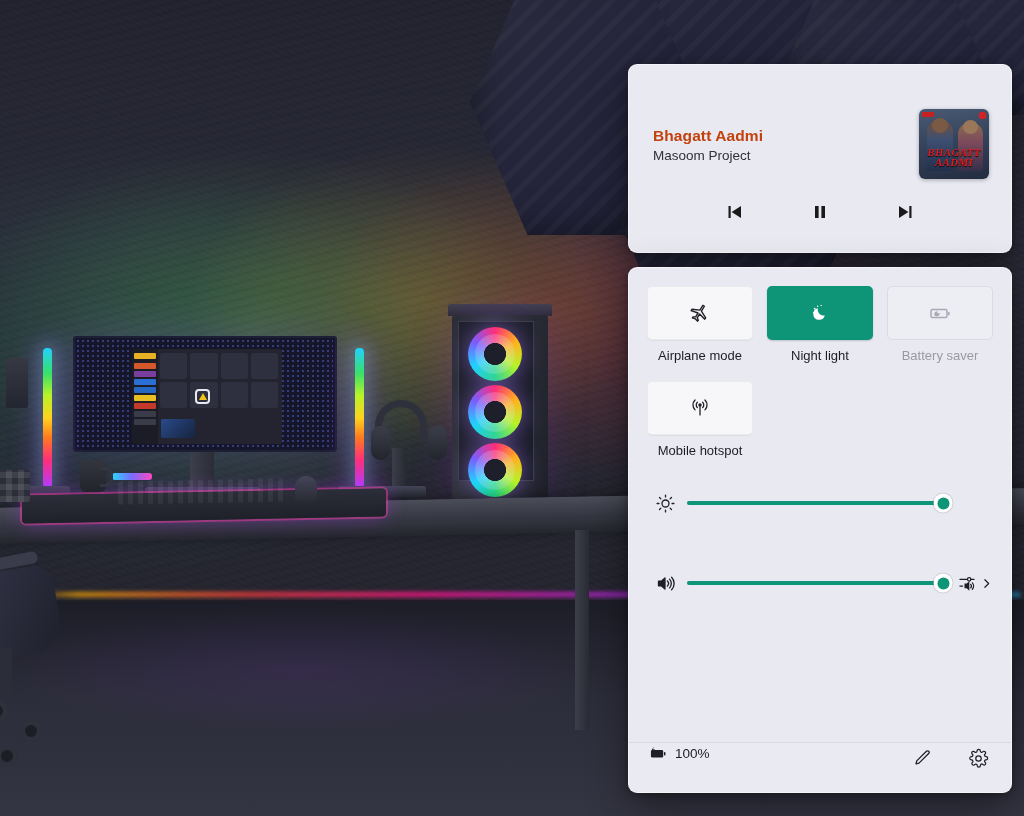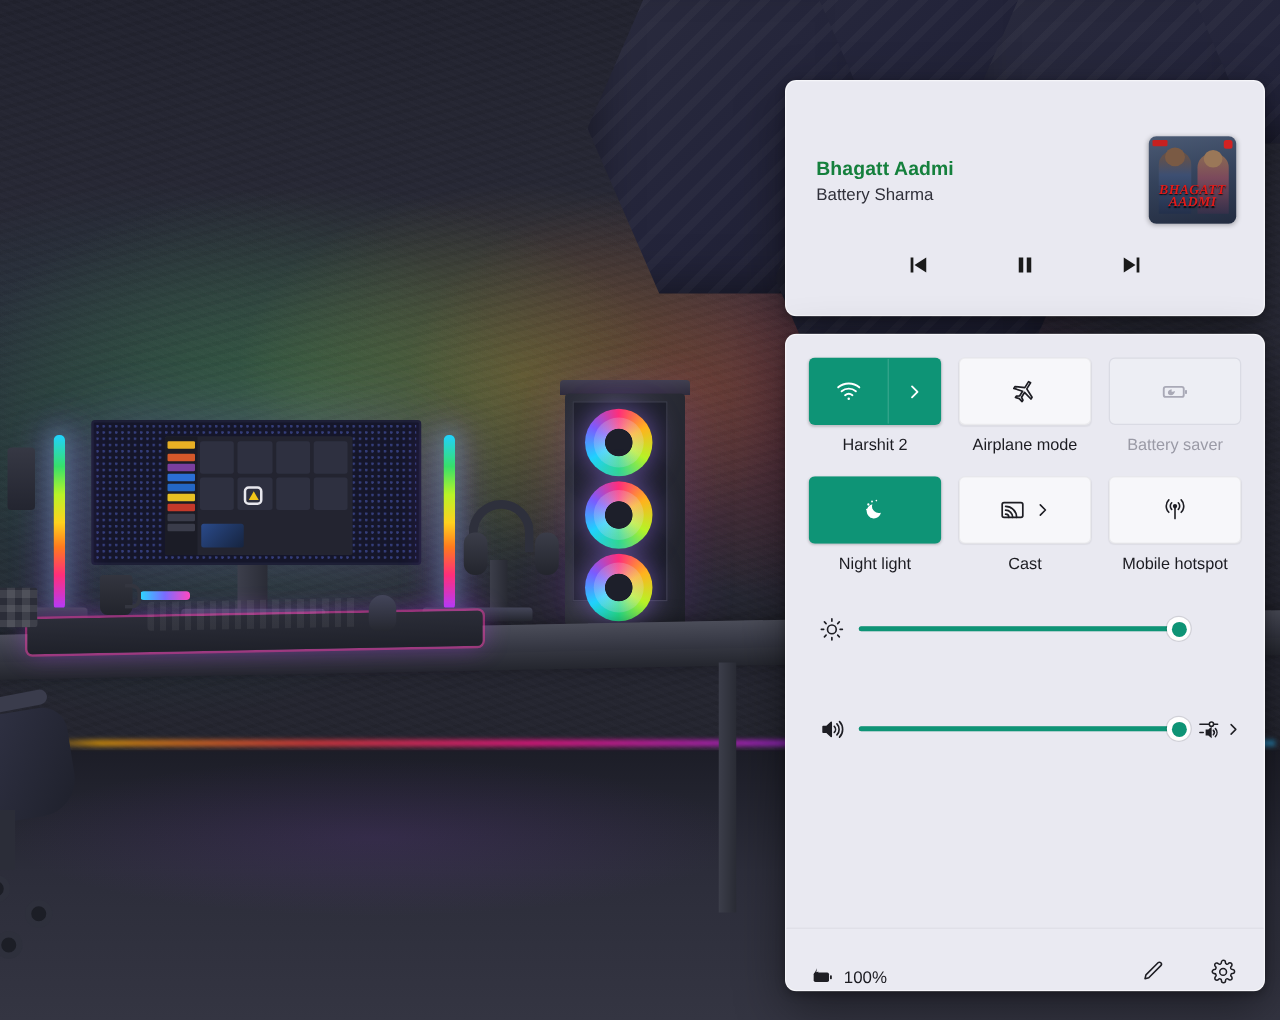--- a/index.html
+++ b/index.html
@@ -191,21 +191,21 @@
     background: #e9e9f1;
     border-radius: 9px;
     border: 1px solid rgba(255,255,255,.55);
     box-shadow: 0 14px 40px rgba(0,0,0,.42), 0 2px 8px rgba(0,0,0,.28);
   }
 
   
   #media-panel { left: 628px; top: 64px; width: 384px; height: 189px; }
   .media-inner { position: relative; width: 100%; height: 100%; padding: 22px 22px 0 22px; }
   .media-meta { position: absolute; left: 24px; top: 62px; }
-  .media-title { font-size: 15.5px; font-weight: 700; color: #15803d; letter-spacing: .1px; }
+  .media-title { font-size: 15.5px; font-weight: 700; color: #c2410c; letter-spacing: .1px; }
   .media-artist { font-size: 13.5px; color: #30303a; margin-top: 3px; }
   .album-art {
     position: absolute; right: 22px; top: 44px; width: 70px; height: 70px;
     border-radius: 6px; overflow: hidden;
     background: linear-gradient(170deg,#4b5a74 0%, #35435c 45%, #232c40 100%);
     box-shadow: 0 1px 4px rgba(0,0,0,.3);
   }
   .aa-p1 { position:absolute; left:8px; bottom:8px; width:26px; height:50px; border-radius:11px 11px 0 0;
     background: linear-gradient(180deg,#6d5140 0%, #3d4f72 38%, #23304b 100%); }
   .aa-p1::before { content:""; position:absolute; left:5px; top:-3px; width:16px; height:15px; border-radius:50%; background:#7a5a44; }
@@ -271,21 +271,21 @@
     box-shadow: 0 0 0 1px rgba(0,0,0,.10);
     display: flex; align-items: center; justify-content: center;
   }
   .slider-thumb i { width: 12px; height: 12px; border-radius: 50%; background: #0e9476; display: block; }
   .slider-end { width: 46px; display: flex; align-items: center; justify-content: flex-end; gap: 3px; cursor: pointer; }
 
   
   .qs-footer {
     position: absolute; left: 0; bottom: 0; width: 100%; height: 50px;
     border-top: 1px solid rgba(0,0,0,.07);
-    display: flex; align-items: flex-end; padding: 0 18px;
+    display: flex; align-items: flex-start; padding: 0 18px;
     background: #eaeaf2; border-radius: 0 0 9px 9px;
   }
   .battery { display: flex; align-items: center; gap: 7px; cursor: pointer; }
   .battery-text { font-size: 13.5px; color: #1c1c22; }
   .footer-actions { margin-left: auto; display: flex; align-items: center; gap: 26px; }
   .footer-btn { width: 30px; height: 30px; display: flex; align-items: center; justify-content: center; cursor: pointer; border-radius: 4px; }
 </style>
 </head>
 <body>
 
@@ -373,21 +373,21 @@
   <div class="chair-arm"></div>
   <div class="chair-post"></div>
   <div class="caster cs1"></div>
     <div class="caster cs2"></div>
     <div class="caster cs3"></div>
 
   <div class="panel" id="media-panel">
     <div class="media-inner">
       <div class="media-meta">
         <div class="media-title">Bhagatt Aadmi</div>
-        <div class="media-artist">Battery Sharma</div>
+        <div class="media-artist">Masoom Project</div>
       </div>
 
       <div class="album-art">
         <div class="aa-badge2"></div>
         <div class="aa-badge"></div>
         <div class="aa-p1"></div>
         <div class="aa-p2"></div>
         <div class="aa-text">
           <div>BHAGATT</div>
           <div>AADMI</div>
@@ -414,88 +414,56 @@
           </svg>
         </div>
       </div>
     </div>
   </div>
 
   <div class="panel" id="qs-panel">
     <div class="qs-body">
       <div class="tiles">
 
-        <div class="tile-wrap">
-          <div class="tile on split">
-            <div class="tile-main">
-              <svg class="ico w" width="22" height="22" viewBox="0 0 24 24" fill="none" stroke="currentColor" stroke-width="1.7" stroke-linecap="round">
-                <path d="M2.8 8.6a14 14 0 0 1 18.4 0"></path>
-                <path d="M5.8 12a9.6 9.6 0 0 1 12.4 0"></path>
-                <path d="M8.8 15.4a5.2 5.2 0 0 1 6.4 0"></path>
-                <circle cx="12" cy="18.6" r="1.1" fill="currentColor" stroke="none"></circle>
-              </svg>
-            </div>
-            <div class="tile-chevron">
-              <svg class="ico w" width="15" height="15" viewBox="0 0 24 24" fill="none" stroke="currentColor" stroke-width="2.4" stroke-linecap="round" stroke-linejoin="round">
-                  <polyline points="9 5 16 12 9 19"></polyline>
-                </svg>
-            </div>
-          </div>
-          <div class="tile-label">Harshit 2</div>
-        </div>
 
 
         <div class="tile-wrap">
           <div class="tile">
             <svg class="ico d" width="22" height="22" viewBox="0 0 24 24" fill="none" stroke="currentColor" stroke-width="1.5" stroke-linejoin="round">
               <path d="M10.2 3.2 L12.2 3.2 L12.2 9.4 L20 13.2 L20 15 L12.2 13.1 L12.2 18 L14.6 19.6 L14.6 21 L11.2 20.1 L7.8 21 L7.8 19.6 L10.2 18 L10.2 13.1 L2.4 15 L2.4 13.2 L10.2 9.4 Z" transform="rotate(32 12 12)"></path>
             </svg>
           </div>
           <div class="tile-label">Airplane mode</div>
-        </div>
-
-        <div class="tile-wrap">
-          <div class="tile off-disabled">
-            <svg class="ico g" width="24" height="24" viewBox="0 0 24 24" fill="none" stroke="currentColor" stroke-width="1.5" stroke-linejoin="round">
-              <rect x="3" y="8.5" width="16" height="8" rx="1.6"></rect>
-              <rect x="20" y="11" width="1.6" height="3.2" rx=".6" fill="currentColor" stroke="none"></rect>
-              <path d="M9.3 10.3c-1.9.3-3 1.4-3 2.9 0 1.2 1 2 2.4 2 1.8 0 3-1.4 3.3-3.4-1 .5-1.9.6-2.7.5z" fill="currentColor" stroke="none"></path>
-            </svg>
-          </div>
-          <div class="tile-label dim">Battery saver</div>
         </div>
 
         <div class="tile-wrap">
           <div class="tile on">
             <svg class="ico w" width="22" height="22" viewBox="0 0 24 24">
               <path d="M17.2 14.4a6 6 0 0 1-7.5-7.5 6.3 6.3 0 1 0 7.5 7.5z" fill="currentColor"></path>
               <circle cx="6.2" cy="7.2" r="1" fill="currentColor"></circle>
               <circle cx="9.4" cy="4.6" r=".8" fill="currentColor"></circle>
               <circle cx="5.0" cy="11.6" r=".8" fill="currentColor"></circle>
               <circle cx="8.4" cy="17.6" r=".9" fill="currentColor"></circle>
               <circle cx="13.2" cy="3.8" r=".7" fill="currentColor"></circle>
             </svg>
           </div>
           <div class="tile-label">Night light</div>
         </div>
 
         <div class="tile-wrap">
-          <div class="tile">
-            <svg class="ico d" width="22" height="22" viewBox="0 0 24 24" fill="none" stroke="currentColor" stroke-width="1.5" stroke-linecap="round">
-              <rect x="3" y="5.5" width="18" height="13" rx="1.6"></rect>
-              <path d="M6 15.6a2.8 2.8 0 0 1 2.8 2.8"></path>
-              <path d="M6 12.2a6.2 6.2 0 0 1 6.2 6.2"></path>
-              <path d="M6 8.8a9.6 9.6 0 0 1 9.6 9.6"></path>
+          <div class="tile off-disabled">
+            <svg class="ico g" width="24" height="24" viewBox="0 0 24 24" fill="none" stroke="currentColor" stroke-width="1.5" stroke-linejoin="round">
+              <rect x="3" y="8.5" width="16" height="8" rx="1.6"></rect>
+              <rect x="20" y="11" width="1.6" height="3.2" rx=".6" fill="currentColor" stroke="none"></rect>
+              <path d="M9.3 10.3c-1.9.3-3 1.4-3 2.9 0 1.2 1 2 2.4 2 1.8 0 3-1.4 3.3-3.4-1 .5-1.9.6-2.7.5z" fill="currentColor" stroke="none"></path>
             </svg>
-            <svg class="ico d" width="14" height="14" viewBox="0 0 24 24" fill="none" stroke="currentColor" stroke-width="2.2" stroke-linecap="round" stroke-linejoin="round" style="margin-left:6px">
-                <polyline points="9 5 16 12 9 19"></polyline>
-              </svg>
           </div>
-          <div class="tile-label">Cast</div>
-        </div>
+          <div class="tile-label dim">Battery saver</div>
+        </div>
+
 
 
 
         <div class="tile-wrap">
           <div class="tile">
             <svg class="ico d" width="22" height="22" viewBox="0 0 24 24" fill="none" stroke="currentColor" stroke-width="1.4" stroke-linecap="round">
               <circle cx="12" cy="8.6" r="1.9" fill="currentColor" stroke="none"></circle>
               <path d="M12 10.5 L12 19.5"></path>
               <path d="M9.1 5.7a4.1 4.1 0 0 0 0 5.8"></path>
               <path d="M14.9 5.7a4.1 4.1 0 0 1 0 5.8"></path>

